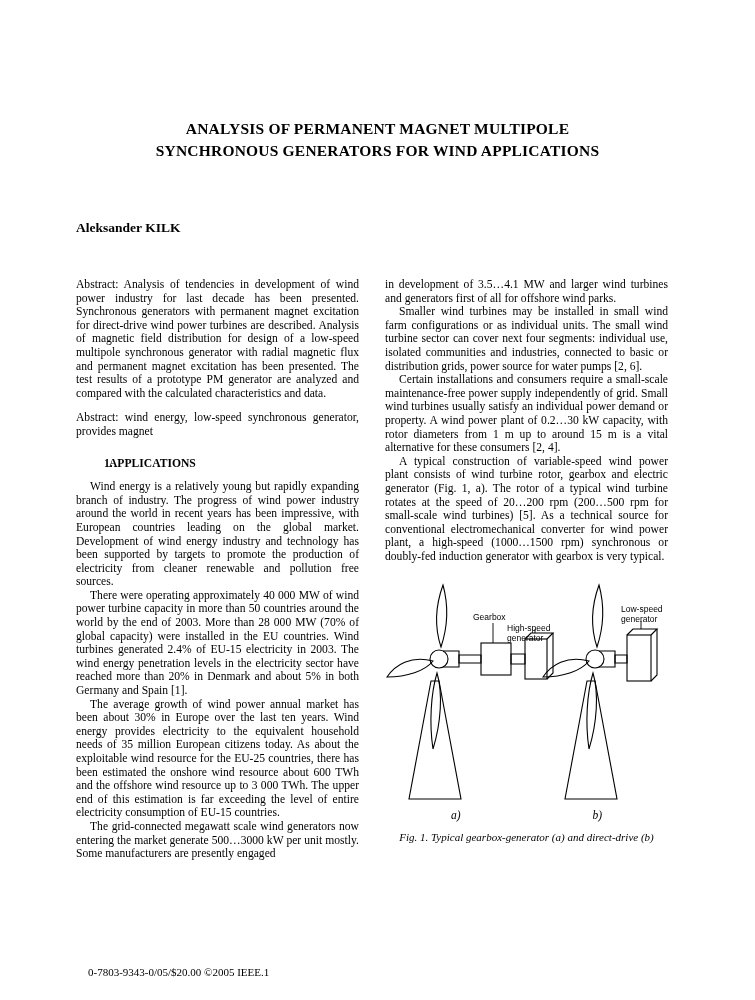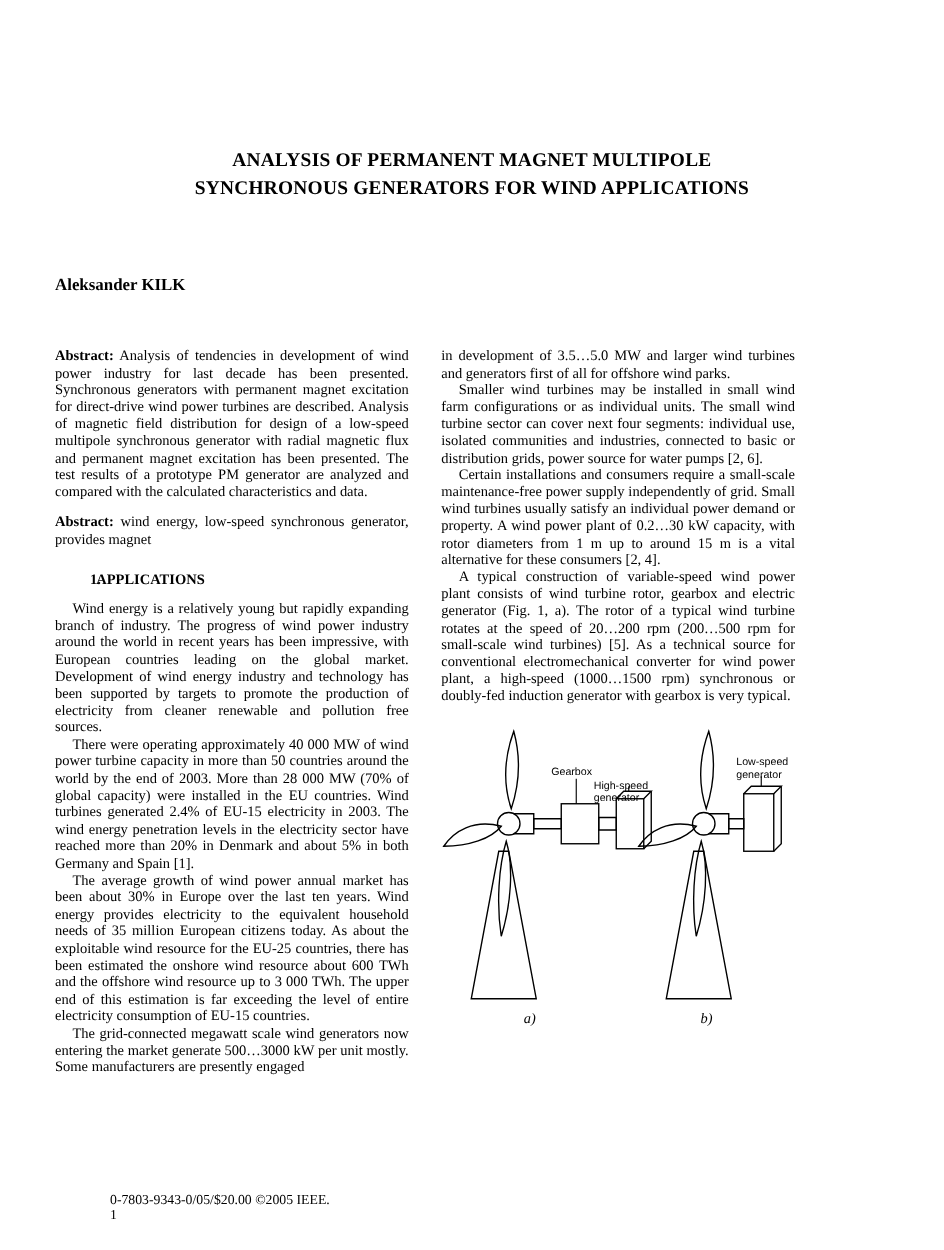--- a/index.html
+++ b/index.html
@@ -14,21 +14,21 @@
     color: #000000;
     position: relative;
     overflow: hidden;
   }
   .page {
     position: absolute;
     left: 0; top: 0;
     width: 755px;
     height: 1000px;
     box-sizing: border-box;
-    padding: 0 44px;
+    padding: 0 76px;
   }
   .title {
     text-align: center;
     font-weight: bold;
     font-size: 15.5px;
     line-height: 22px;
     letter-spacing: 0.2px;
     margin-top: 118px;
   }
   .author {
@@ -59,21 +59,21 @@
     text-align: justify;
   }
   .col p {
     margin: 0;
     text-indent: 14px;
   }
   .col p.noindent {
     text-indent: 0;
   }
   .lbl {
-    font-weight: bold;
+    font-weight: normal;
   }
   .gap {
     height: 11px;
   }
   .sec-head {
     font-weight: bold;
     font-size: 11.6px;
     margin: 0;
     text-indent: 0;
   }
@@ -102,21 +102,20 @@
     text-align: center;
   }
   .footer {
     position: absolute;
     left: 88px;
     right: 88px;
     bottom: 22px;
     font-size: 11px;
     display: flex;
     justify-content: flex-start;
-    flex-direction: column;
   }
   svg { display: block; }
 </style>
 </head>
 <body>
 
 <div class="page">
 
   <div class="title">
     <div>ANALYSIS OF PERMANENT MAGNET MULTIPOLE</div>
@@ -144,21 +143,21 @@
 
       <p>Wind energy is a relatively young but rapidly expanding branch of industry. The progress of wind power industry around the world in recent years has been impressive, with European countries leading on the global market. Development of wind energy industry and technology has been supported by targets to promote the production of electricity from cleaner renewable and pollution free sources.</p>
       <p>There were operating approximately 40 000 MW of wind power turbine capacity in more than 50 countries around the world by the end of 2003. More than 28 000 MW (70% of global capacity) were installed in the EU countries. Wind turbines generated 2.4% of EU-15 electricity in 2003. The wind energy penetration levels in the electricity sector have reached more than 20% in Denmark and about 5% in both Germany and Spain [1].</p>
       <p>The average growth of wind power annual market has been about 30% in Europe over the last ten years. Wind energy provides electricity to the equivalent household needs of 35 million European citizens today. As about the exploitable wind resource for the EU-25 countries, there has been estimated the onshore wind resource about 600 TWh and the offshore wind resource up to 3 000 TWh. The upper end of this estimation is far exceeding the level of entire electricity consumption of EU-15 countries.</p>
       <p>The grid-connected megawatt scale wind generators now entering the market generate 500…3000 kW per unit mostly. Some manufacturers are presently engaged</p>
 
     </div>
 
     <div class="col">
 
-      <p class="noindent">in development of 3.5…5.0 MW and larger wind turbines and generators first of all for offshore wind parks.</p>
+      <p class="noindent">in development of 3.5…4.1 MW and larger wind turbines and generators first of all for offshore wind parks.</p>
       <p>Smaller wind turbines may be installed in small wind farm configurations or as individual units. The small wind turbine sector can cover next four segments: individual use, isolated communities and industries, connected to basic or distribution grids, power source for water pumps [2, 6].</p>
       <p>Certain installations and consumers require a small-scale maintenance-free power supply independently of grid. Small wind turbines usually satisfy an individual power demand or property. A wind power plant of 0.2…30 kW capacity, with rotor diameters from 1 m up to around 15 m is a vital alternative for these consumers [2, 4].</p>
       <p>A typical construction of variable-speed wind power plant consists of wind turbine rotor, gearbox and electric generator (Fig. 1, a). The rotor of a typical wind turbine rotates at the speed of 20…200 rpm (200…500 rpm for small-scale wind turbines) [5]. As a technical source for conventional electromechanical converter for wind power plant, a high-speed (1000…1500 rpm) synchronous or doubly-fed induction generator with gearbox is very typical.</p>
 
       <div class="figure">
         <svg width="283" height="230" viewBox="0 0 283 230">
           <g fill="none" stroke="#000" stroke-width="1.1">
 
             <path d="M58 8 C 50 30, 50 52, 56 70 C 62 52, 64 30, 58 8 Z"></path>
             <path d="M48 84 C 26 78, 10 88, 2 100 C 22 100, 40 94, 48 84 Z"></path>
@@ -201,20 +200,21 @@
             <text x="236" y="45" id="lbl-ls2">generator</text>
           </g>
         </svg>
 
         <div class="fig-sub">
           <span>a)</span>
           <span>b)</span>
         </div>
 
         <div class="fig-caption">
+          <div>Fig. 1. Typical gearbox-generator (a) and direct-drive (b)</div>
         </div>
       </div>
 
     </div>
   </div>
 
   <div class="footer">
     <span>0-7803-9343-0/05/$20.00 ©2005 IEEE.</span>
     <span>1</span>
   </div>

